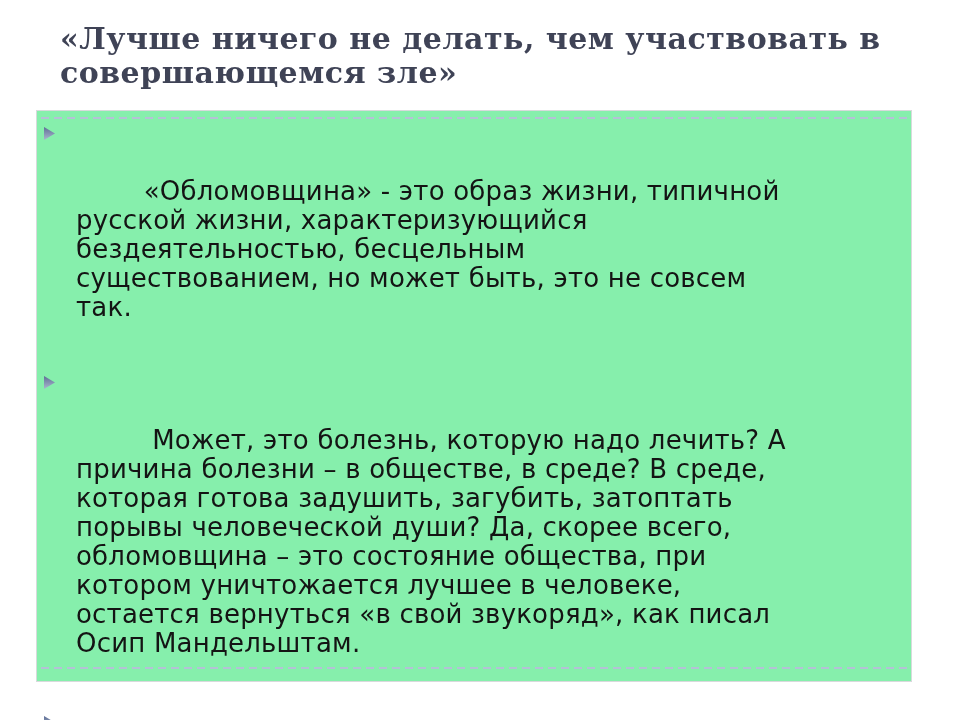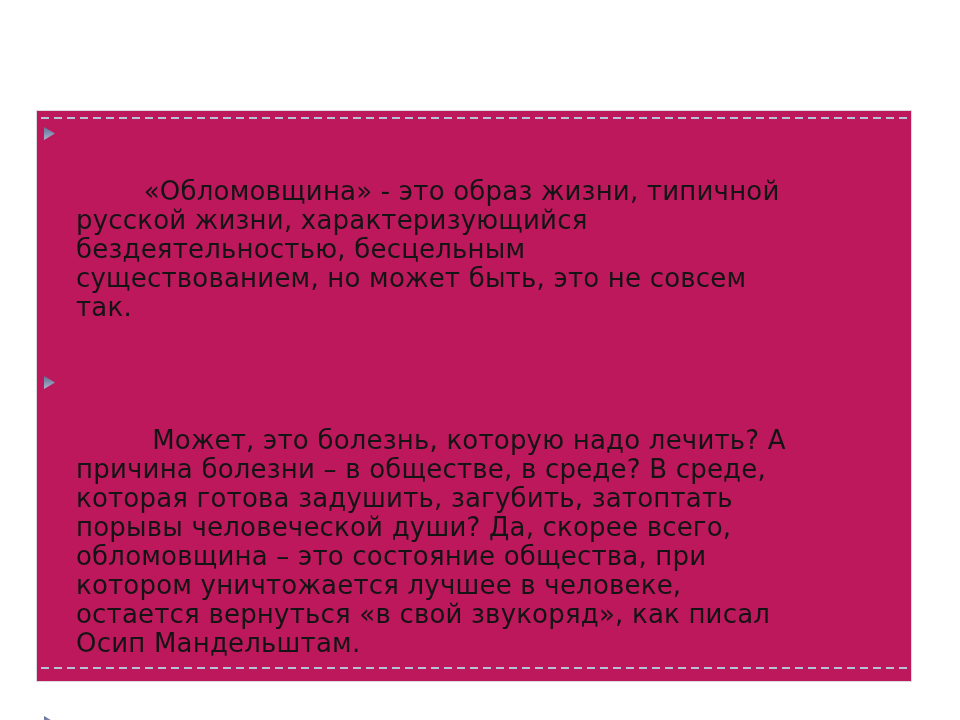--- a/index.html
+++ b/index.html
@@ -12,21 +12,21 @@
 
   .title{
     position:absolute;left:60px;top:22px;width:860px;
     font-family:"DejaVu Serif",serif;font-weight:bold;
     font-size:30px;line-height:34px;letter-spacing:.5px;
     color:#3f4356;white-space:pre;
   }
 
   .placeholder{
     position:absolute;left:36px;top:110px;width:874px;height:570px;
-    border:1px solid #d8dadc;background:#be185d;
+    border:1px solid #d8dadc;background:#86efac;
   }
   .dash-guide{
     position:absolute;left:4px;right:4px;height:2px;
     background:repeating-linear-gradient(90deg,#b4c1d6 0 8px,transparent 8px 13px);
   }
   .dash-guide.top{top:6px;}
   .dash-guide.bottom{top:556px;}
 
   .content{
     position:absolute;left:0;top:8px;width:874px;
@@ -43,20 +43,22 @@
     position:absolute;left:7px;top:8px;width:11px;height:13px;
     background:linear-gradient(180deg,#5f6f96 0%,#a9b6ce 100%);
     clip-path:polygon(0 0,100% 50%,0 100%);
   }
 </style>
 </head>
 <body>
 
 <div class="slide">
 
+  <div class="title">«Лучше ничего не делать, чем участвовать в
+совершающемся зле»</div>
 
   <div class="placeholder">
     <div class="dash-guide top"></div>
     <div class="dash-guide bottom"></div>
 
     <div class="content">
 
       <div class="para p1">
         <span class="bullet"></span>
         <span>«Обломовщина» - это образ жизни, типичной

